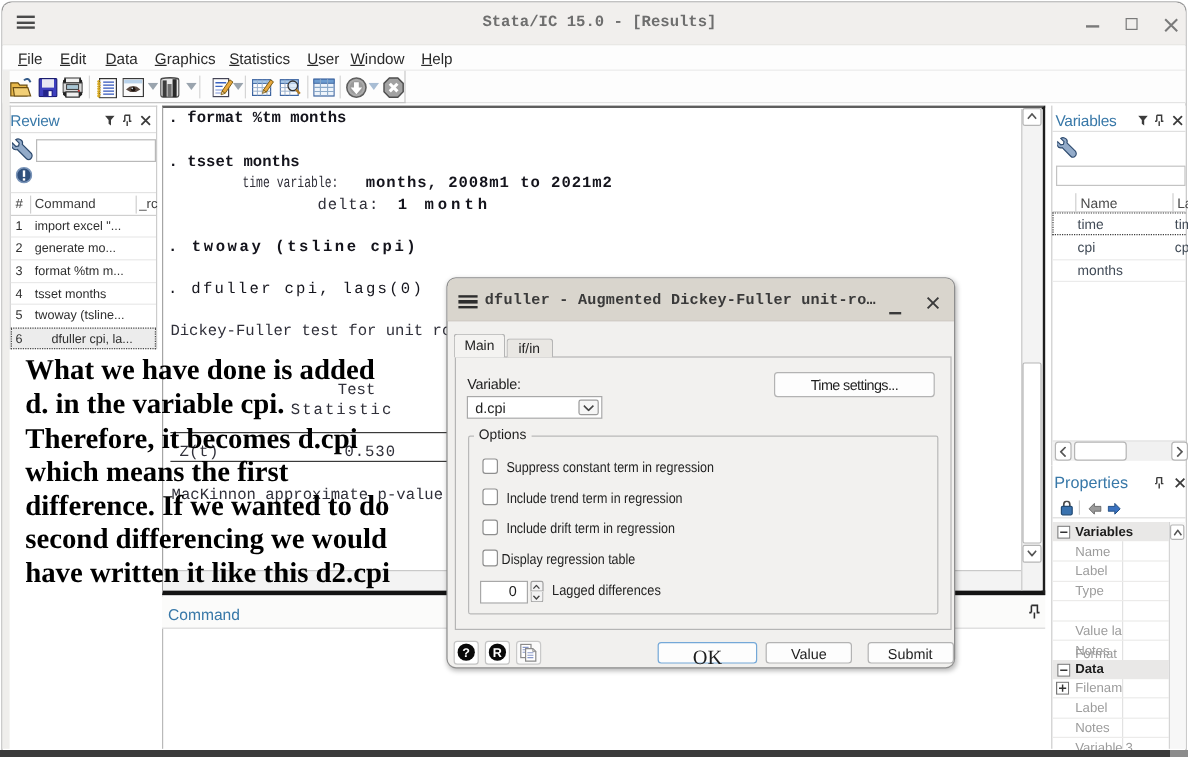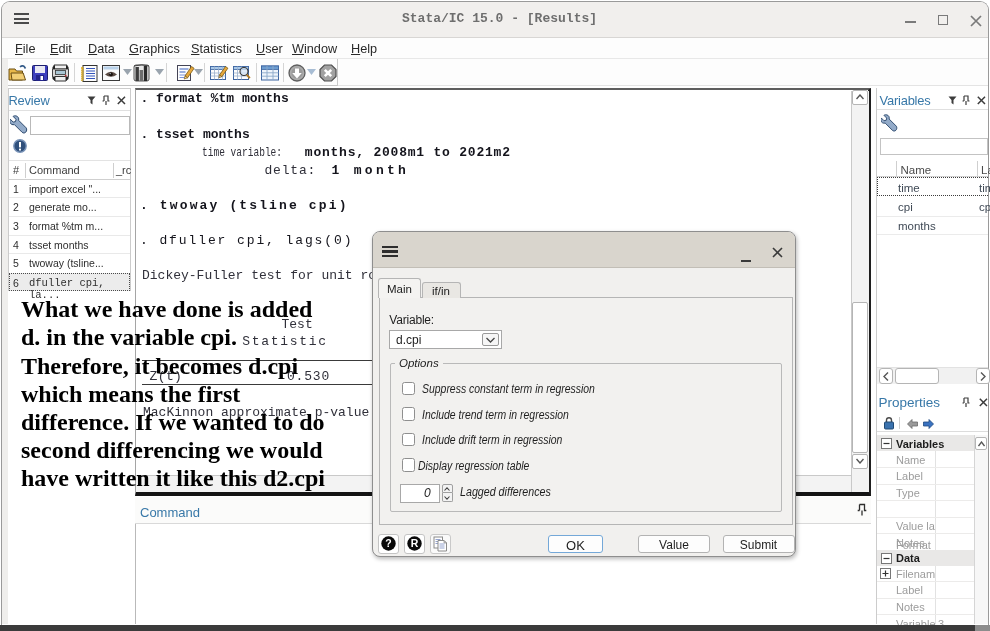--- a/index.html
+++ b/index.html
@@ -182,21 +182,21 @@
   <div style="height:18.7px;border-bottom:1px solid #e9e9e9;position:relative;">
       <span style="position:absolute;left:4px;top:3px;">4</span>
       <span style="position:absolute;left:20px;top:3px;">tsset months</span>
     </div>
   <div style="height:18.7px;position:relative;">
       <span style="position:absolute;left:4px;top:3px;">5</span>
       <span style="position:absolute;left:20px;top:3px;">twoway (tsline...</span>
     </div>
   <div style="height:18.4px;position:relative;background:#ececec;border:1px dotted #4a4a4a;">
       <span style="position:absolute;left:3px;top:2.5px;">6</span>
-      <span style="position:absolute;left:19px;top:2.5px;font-family:Liberation Mono, monospace;">dfuller cpi, la...</span>
+      <span style="position:absolute;left:33px;top:2.5px;">dfuller cpi, la...</span>
     </div>
 </div>
 
 <div class="abs" style="left:135px;top:88px;width:736px;height:408px;background:#fff;border-top:2.5px solid #5e5e5e;border-left:1px solid #a5a5a5;border-right:3px solid #1e1e1e;border-bottom:4.5px solid #141414;"></div>
 <div class="abs mono" style="left:140.5px;top:92.4px;font-size:13px;line-height:13px;font-weight:bold;color:#14141c;">. format %tm months</div>
 <div class="abs mono" style="left:140.5px;top:128.4px;font-size:13px;line-height:13px;font-weight:bold;color:#14141c;">. tsset months</div>
 <div class="abs mono" style="left:201.8px;top:146.4px;font-size:13px;line-height:13px;color:#30303a;transform:scaleX(0.733);transform-origin:0 0;">time variable:</div>
 <div class="abs mono" style="left:304.8px;top:146.4px;font-size:13px;line-height:13px;font-weight:bold;color:#14141c;letter-spacing:0.78px;">months, 2008m1 to 2021m2</div>
 <div class="abs mono" style="left:264.5px;top:163.9px;font-size:13px;line-height:13px;color:#30303a;letter-spacing:0.8px;">delta:</div>
 <div class="abs mono" style="left:331.5px;top:163.9px;font-size:13px;line-height:13px;font-weight:bold;color:#14141c;letter-spacing:3.3px;">1 month</div>
@@ -363,39 +363,41 @@
 second differencing we would
 have written it like this d2.cpi</div>
 
 <div class="abs" style="left:372px;top:231px;width:424px;height:326px;background:#f1f0ee;border:1px solid #8e8e8e;border-radius:8px;box-shadow:1px 2px 4px rgba(0,0,0,0.28);z-index:50;">
   <div style="position:absolute;left:0;top:0;width:100%;height:36px;background:#d9d5cd;border-bottom:1px solid #c2beb6;border-radius:7px 7px 0 0;"></div>
   <div style="position:absolute;left:9px;top:14px;width:16px;height:11px;">
     <div style="height:2.2px;background:#2e2e2e;margin-bottom:2.2px;"></div>
     <div style="height:2.2px;background:#2e2e2e;margin-bottom:2.2px;"></div>
     <div style="height:2.2px;background:#2e2e2e;"></div>
   </div>
+  <div class="mono" style="position:absolute;left:31px;top:11px;font-size:12.6px;font-weight:bold;color:#3a3a3a;letter-spacing:0.2px;white-space:nowrap;overflow:hidden;width:360px;">dfuller - Augmented Dickey-Fuller unit-ro…</div>
   <div style="position:absolute;left:368px;top:27.5px;width:10px;height:2.2px;background:#3a3a3a;"></div>
   <svg style="position:absolute;left:399px;top:15px;" width="11" height="11">
       <path d="M1 1 L10 10 M10 1 L1 10" stroke="#3a3a3a" stroke-width="1.6"></path>
     </svg>
 
   <div style="position:absolute;left:6px;top:64.5px;width:414px;height:228px;background:#f2f1ef;border:1px solid #b5b5b5;"></div>
   <div style="position:absolute;left:5px;top:46px;width:43px;height:19.5px;background:#f4f3f1;border:1px solid #b5b5b5;border-bottom:none;border-radius:3px 3px 0 0;font-size:11.5px;color:#222;text-align:center;padding-top:3.5px;z-index:2;">Main</div>
   <div style="position:absolute;left:48.5px;top:49.5px;width:39px;height:16px;background:#e9e7e3;border:1px solid #b5b5b5;border-bottom:none;border-radius:3px 3px 0 0;font-size:11.5px;color:#222;text-align:center;padding-top:2px;">if/in</div>
 
   <div style="position:absolute;left:16.3px;top:80.5px;font-size:12px;color:#1e1e1e;letter-spacing:-0.2px;">Variable:</div>
   <div style="position:absolute;left:16px;top:97.5px;width:113px;height:19.5px;background:#fff;border:1px solid #a8a8a8;">
     <div style="position:absolute;left:6px;top:2.5px;font-size:12px;color:#1e1e1e;">d.cpi</div>
     <div style="position:absolute;right:2px;top:2px;width:17.5px;height:13.5px;background:#f6f6f6;border:1px solid #9a9a9a;border-radius:2px;"></div>
     <svg style="position:absolute;right:6px;top:6px" width="9" height="6">
         <path d="M0.5 1 L4.5 5 L8.5 1" stroke="#444" stroke-width="1.3" fill="none"></path>
       </svg>
   </div>
-
-  <div style="position:absolute;left:16.5px;top:131px;width:392px;height:148.5px;border:1px solid #b9b9b9;border-radius:2px;font-style:italic;">
+  <div style="position:absolute;left:272px;top:78px;width:134px;height:20.5px;background:#fdfdfd;border:1px solid #b3b3b3;border-radius:3px;font-size:12px;color:#1e1e1e;letter-spacing:-0.5px;text-align:center;padding-top:3px;">Time settings...</div>
+
+  <div style="position:absolute;left:16.5px;top:131px;width:392px;height:148.5px;border:1px solid #b9b9b9;border-radius:2px;">
     <div style="position:absolute;left:4.5px;top:-7px;background:#f2f1ef;padding:0 4px;font-size:11.5px;color:#1e1e1e;">Options</div>
     <div style="position:absolute;left:11px;top:17.5px;width:13.5px;height:13.5px;background:#fff;border:1px solid #8f8f8f;border-radius:2.5px;"></div>
     <div style="position:absolute;left:31.5px;top:18px;font-size:12px;color:#1e1e1e;transform:scaleX(0.87);transform-origin:0 50%;">Suppress constant term in regression</div>
     <div style="position:absolute;left:11px;top:43px;width:13.5px;height:13.5px;background:#fff;border:1px solid #8f8f8f;border-radius:2.5px;"></div>
     <div style="position:absolute;left:31.5px;top:43.5px;font-size:12px;color:#1e1e1e;transform:scaleX(0.87);transform-origin:0 50%;">Include trend term in regression</div>
     <div style="position:absolute;left:11px;top:68.5px;width:13.5px;height:13.5px;background:#fff;border:1px solid #8f8f8f;border-radius:2.5px;"></div>
     <div style="position:absolute;left:31.5px;top:69px;font-size:12px;color:#1e1e1e;transform:scaleX(0.87);transform-origin:0 50%;">Include drift term in regression</div>
     <div style="position:absolute;left:11px;top:94px;width:13.5px;height:13.5px;background:#fff;border:1px solid #8f8f8f;border-radius:2.5px;"></div>
     <div style="position:absolute;left:27.5px;top:94.5px;font-size:12px;color:#1e1e1e;transform:scaleX(0.87);transform-origin:0 50%;">Display regression table</div>
     <div style="position:absolute;left:9px;top:119.5px;width:40px;height:19px;background:#fff;border:1px solid #a8a8a8;"></div>
@@ -422,16 +424,16 @@
       <text x="7.5" y="11.3" font-size="10.5" font-weight="bold" fill="#fff" text-anchor="middle" font-family="Liberation Sans">R</text>
     </svg>
   <div style="position:absolute;left:56.5px;top:301.5px;width:21.5px;height:20px;background:#fafafa;border:1px solid #c9c9c9;border-radius:3px;"></div>
   <svg style="position:absolute;left:60px;top:303.5px" width="15" height="16" viewBox="0 0 15 16">
     <rect x="1" y="1" width="8.5" height="11" fill="#fff" stroke="#8a8a8a"></rect>
     <path d="M2.5 3.5h5M2.5 5.5h5M2.5 7.5h5" stroke="#8898c8" stroke-width="0.9"></path>
     <path d="M5 4.5 h6 l2.5 2.5 v8 h-8.5 z" fill="#fff" stroke="#8a8a8a"></path>
     <path d="M11 4.5 v2.5 h2.5z" fill="#d8d8d8" stroke="#8a8a8a" stroke-width="0.7"></path>
     <path d="M6.5 8h5M6.5 10h5M6.5 12h5" stroke="#8898c8" stroke-width="0.9"></path>
   </svg>
-  <div style="position:absolute;left:175px;top:302.5px;width:55px;height:18.5px;background:#fdfdfd;border:1px solid #74a8d8;border-radius:3px;font-size:13px;color:#1e1e1e;text-align:center;padding-top:2px;">OK</div>
+  <div style="position:absolute;left:175px;top:302.5px;width:83px;height:18.5px;background:#fdfdfd;border:1px solid #74a8d8;border-radius:3px;font-size:17px;color:#1e1e1e;text-align:center;padding-top:2px;font-family:Liberation Serif, serif;">OK</div>
   <div style="position:absolute;left:265px;top:302.5px;width:72px;height:18.5px;background:#fdfdfd;border:1px solid #b3b3b3;border-radius:3px;font-size:12px;color:#1e1e1e;text-align:center;padding-top:2px;">Value</div>
   <div style="position:absolute;left:349.5px;top:302.5px;width:72px;height:18.5px;background:#fdfdfd;border:1px solid #b3b3b3;border-radius:3px;font-size:12px;color:#1e1e1e;text-align:center;padding-top:2px;">Submit</div>
 </div>
 
 </body></html>

